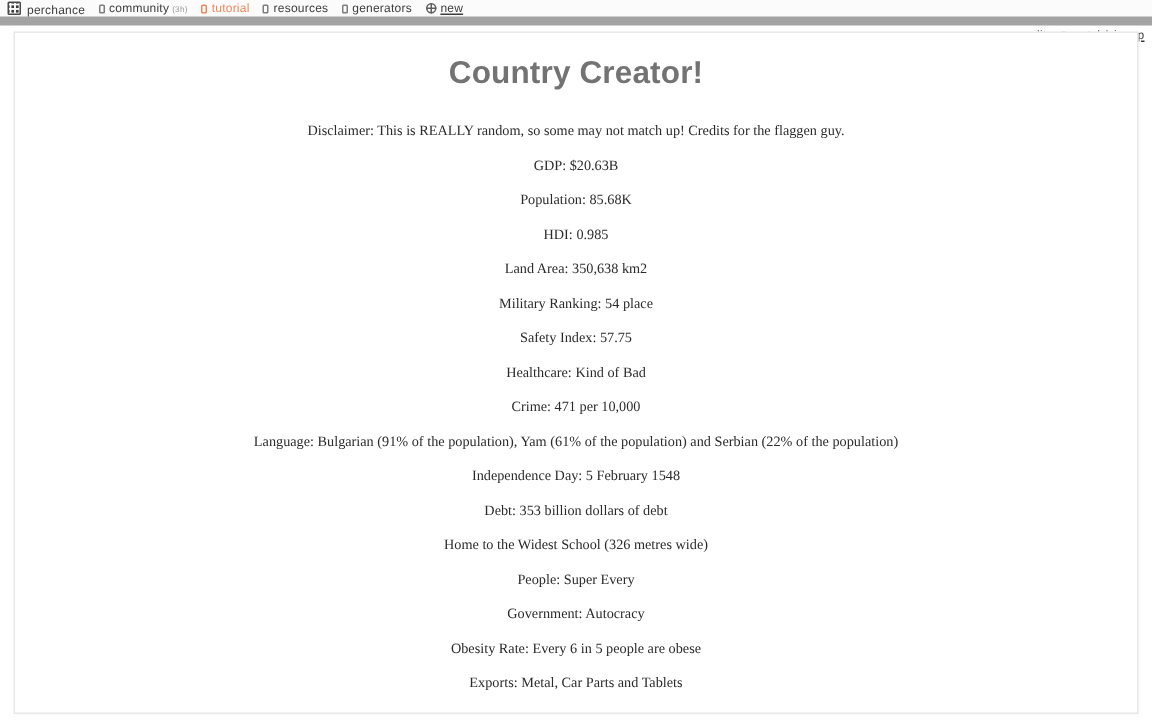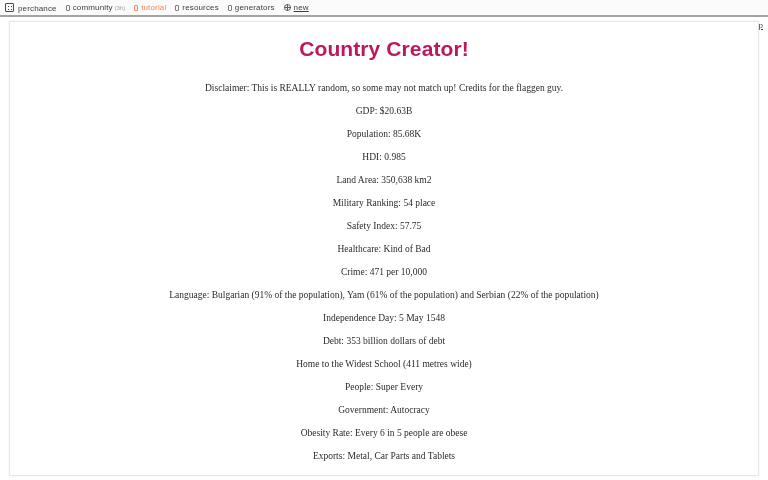--- a/index.html
+++ b/index.html
@@ -14,21 +14,21 @@
     background: #ffffff;
     font-family: "Liberation Sans", sans-serif;
     color: #222222;
   }
 
   
   #topbar {
     height: 17px;
     box-sizing: border-box;
     background: #fbfbfb;
-    border-bottom: 2px solid #a3a3a3;
+    border-bottom: 6px solid #a3a3a3;
     display: flex;
     align-items: center;
     padding: 0 5px;
     font-size: 8px;
     letter-spacing: 0.15px;
     color: #3d3d3d;
     white-space: nowrap;
     user-select: none;
   }
   #topbar .nav-left {
@@ -143,21 +143,21 @@
     box-sizing: border-box;
     overflow: hidden;
   }
   #content {
     padding: 8px 46px 0 46px;
     text-align: center;
   }
   #page-title {
     font-size: 21px;
     font-weight: bold;
-    color: #be185d;
+    color: #737373;
     margin: 7px 0 0 0;
     letter-spacing: 0.1px;
   }
   .line {
     font-size: 9.5px;
     line-height: 13px;
     color: #2b2b2b;
     margin: 0;
     padding: 10px 0 0 0;
     font-family: Liberation Serif, serif;
@@ -225,22 +225,22 @@
 
     <p class="line">GDP: $20.63B</p>
     <p class="line">Population: 85.68K</p>
     <p class="line">HDI: 0.985</p>
     <p class="line">Land Area: 350,638 km2</p>
     <p class="line">Military Ranking: 54 place</p>
     <p class="line">Safety Index: 57.75</p>
     <p class="line">Healthcare: Kind of Bad</p>
     <p class="line">Crime: 471 per 10,000</p>
     <p class="line wrap">Language: Bulgarian (91% of the population), Yam (61% of the population) and Serbian (22% of the population)</p>
-    <p class="line">Independence Day: 5 May 1548</p>
+    <p class="line">Independence Day: 5 February 1548</p>
     <p class="line">Debt: 353 billion dollars of debt</p>
-    <p class="line">Home to the Widest School (411 metres wide)</p>
+    <p class="line">Home to the Widest School (326 metres wide)</p>
     <p class="line">People: Super Every</p>
     <p class="line">Government: Autocracy</p>
     <p class="line">Obesity Rate: Every 6 in 5 people are obese</p>
     <p class="line">Exports: Metal, Car Parts and Tablets</p>
 
   </div>
 </div>
 
 </body></html>

